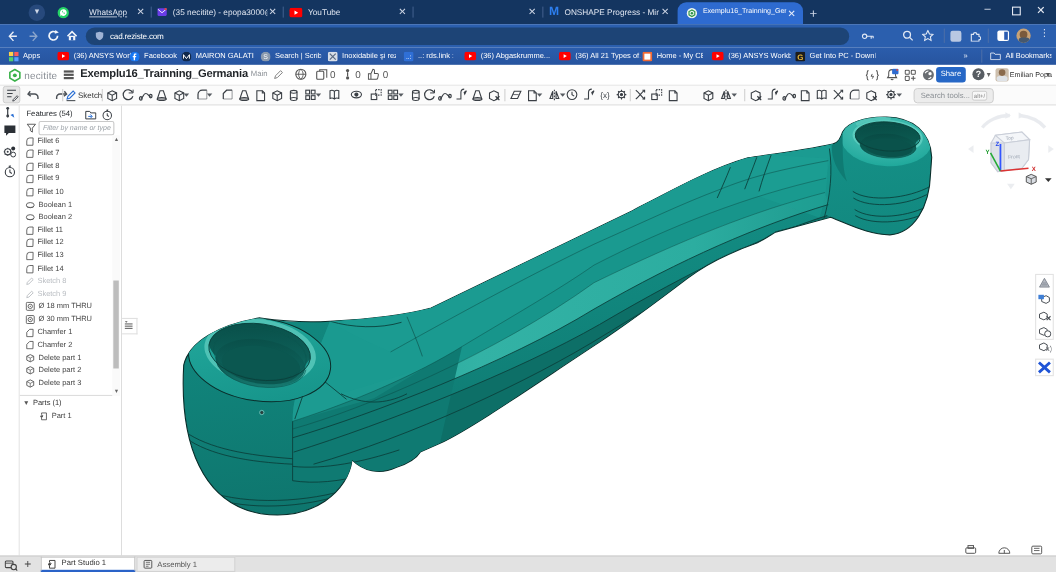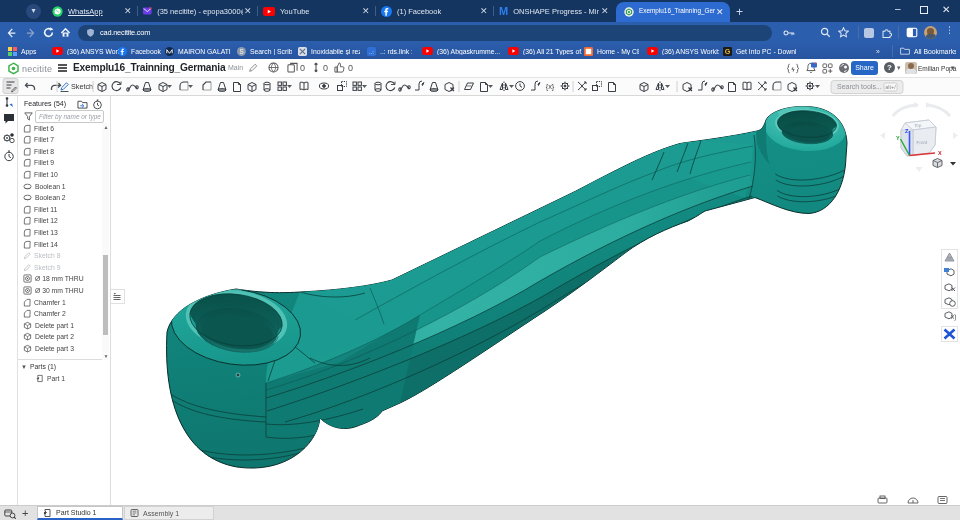--- a/index.html
+++ b/index.html
@@ -39,21 +39,21 @@
   <div class="abs" id="tabstrip">
 
     <div style="position:absolute;left:26px;top:4px;width:15px;height:15px;border-radius:50%;background:#27497c;color:#cfd8e8;font-size:8px;text-align:center;line-height:14px;">▾</div>
 
     <div class="tab" style="left:52px;width:80px;">
       <svg width="11" height="11" viewBox="0 0 16 16">
         <circle cx="8" cy="8" r="7.5" fill="#25d366"></circle>
         <path d="M8 3.5a4.4 4.4 0 0 0-3.8 6.6L3.6 12l2-.55A4.4 4.4 0 1 0 8 3.5z" fill="#fff"></path>
         <path d="M6.3 6c.9 2 2 2.9 3.6 3.5l.5-.9-1.2-.7-.5.4c-.6-.4-1-.8-1.4-1.5l.4-.4-.6-1.2z" fill="#25d366"></path>
       </svg>
-      <span class="ttl" style="margin-left:5px;text-decoration:underline;">WhatsApp</span>
+      <span class="ttl" style="margin-left:18px;text-decoration:underline;">WhatsApp</span>
     </div>
     <div class="tabx" style="left:124px;">✕</div>
     <div class="tsep" style="left:137px;"></div>
 
     <div class="tab" style="left:143px;width:100px;">
       <svg width="11" height="10" viewBox="0 0 16 14">
         <rect x="0" y="1" width="15" height="12" rx="2" fill="#6a3de8"></rect>
         <path d="M1 2.5 7.5 8 14 2.5" stroke="#fff" stroke-width="1.4" fill="none"></path>
         <circle cx="13.2" cy="2.2" r="1.9" fill="#e8453c"></circle>
       </svg>
@@ -65,27 +65,20 @@
     <div class="tab" style="left:263px;width:96px;align-items:center;">
       <svg width="12" height="9" viewBox="0 0 16 12">
         <rect width="16" height="12" rx="3" fill="#f00"></rect>
         <path d="M6.3 3.5v5l4.4-2.5z" fill="#fff"></path>
       </svg>
       <span class="ttl" style="margin-left:5px;">YouTube</span>
     </div>
     <div class="tabx" style="left:362px;">✕</div>
     <div class="tsep" style="left:375px;"></div>
 
-    <div class="tab" style="left:381px;width:96px;">
-      <svg width="11" height="11" viewBox="0 0 16 16">
-        <circle cx="8" cy="8" r="8" fill="#1877f2"></circle>
-        <path d="M9 5h1.6V2.9H8.7C6.9 2.9 6.3 4 6.3 5.5V7H4.8v2.1h1.5V14h2.2V9.1h1.6L10.5 7H8.5V5.6C8.5 5.2 8.6 5 9 5z" fill="#fff"></path>
-      </svg>
-      <span class="ttl" style="margin-left:5px;">(1) Facebook</span>
-    </div>
     <div class="tabx" style="left:480px;">✕</div>
     <div class="tsep" style="left:493px;"></div>
 
     <div class="tab" style="left:499px;width:100px;">
       <span style="color:#2d7ff0;font-weight:bold;font-size:11px;">M</span>
       <span class="ttl" style="margin-left:5px;">ONSHAPE Progress - Mind Lust</span>
     </div>
     <div class="tabx" style="left:601px;">✕</div>
 
     <div id="activetab">
@@ -116,21 +109,21 @@
     </svg>
     <svg style="position:absolute;left:60px;top:5px;" width="11" height="11" viewBox="0 0 12 12">
       <path d="M1.5 6.5 6 2l4.5 4.5" stroke="#f2f5fa" stroke-width="1.6" fill="none"></path>
       <path d="M2.8 6v4.5h6.4V6z" fill="#f2f5fa"></path>
       <rect x="4.9" y="7.3" width="2.2" height="3.2" fill="#2b5fae"></rect>
     </svg>
     <div id="pill">
       <svg style="position:absolute;left:8px;top:3.5px;" width="9" height="9" viewBox="0 0 12 12">
         <path d="M6 1 10.5 2.5V6c0 2.7-1.9 4.6-4.5 5.5C3.4 10.6 1.5 8.7 1.5 6V2.5z" fill="#9fb3d4"></path>
       </svg>
-      <span style="margin-left:22px;color:#fff;">cad.necitite.com</span>
+      <span style="margin-left:22px;color:#fff;">cad.reziste.com</span>
     </div>
     <svg style="position:absolute;left:783px;top:6px;" width="12" height="10" viewBox="0 0 14 10">
       <circle cx="3.5" cy="5" r="2.3" fill="none" stroke="#dfe7f4" stroke-width="1.2"></circle>
       <path d="M5.8 5h7M10.5 5v2.6M12.6 5v2" stroke="#dfe7f4" stroke-width="1.2" fill="none"></path>
     </svg>
     <svg style="position:absolute;left:820px;top:5px;" width="11" height="11" viewBox="0 0 12 12">
       <circle cx="5" cy="5" r="3.4" fill="none" stroke="#dfe7f4" stroke-width="1.3"></circle>
       <path d="M7.6 7.6 10.6 10.6" stroke="#dfe7f4" stroke-width="1.3"></path>
     </svg>
     <svg style="position:absolute;left:838px;top:5px;" width="11" height="11" viewBox="0 0 12 12">

